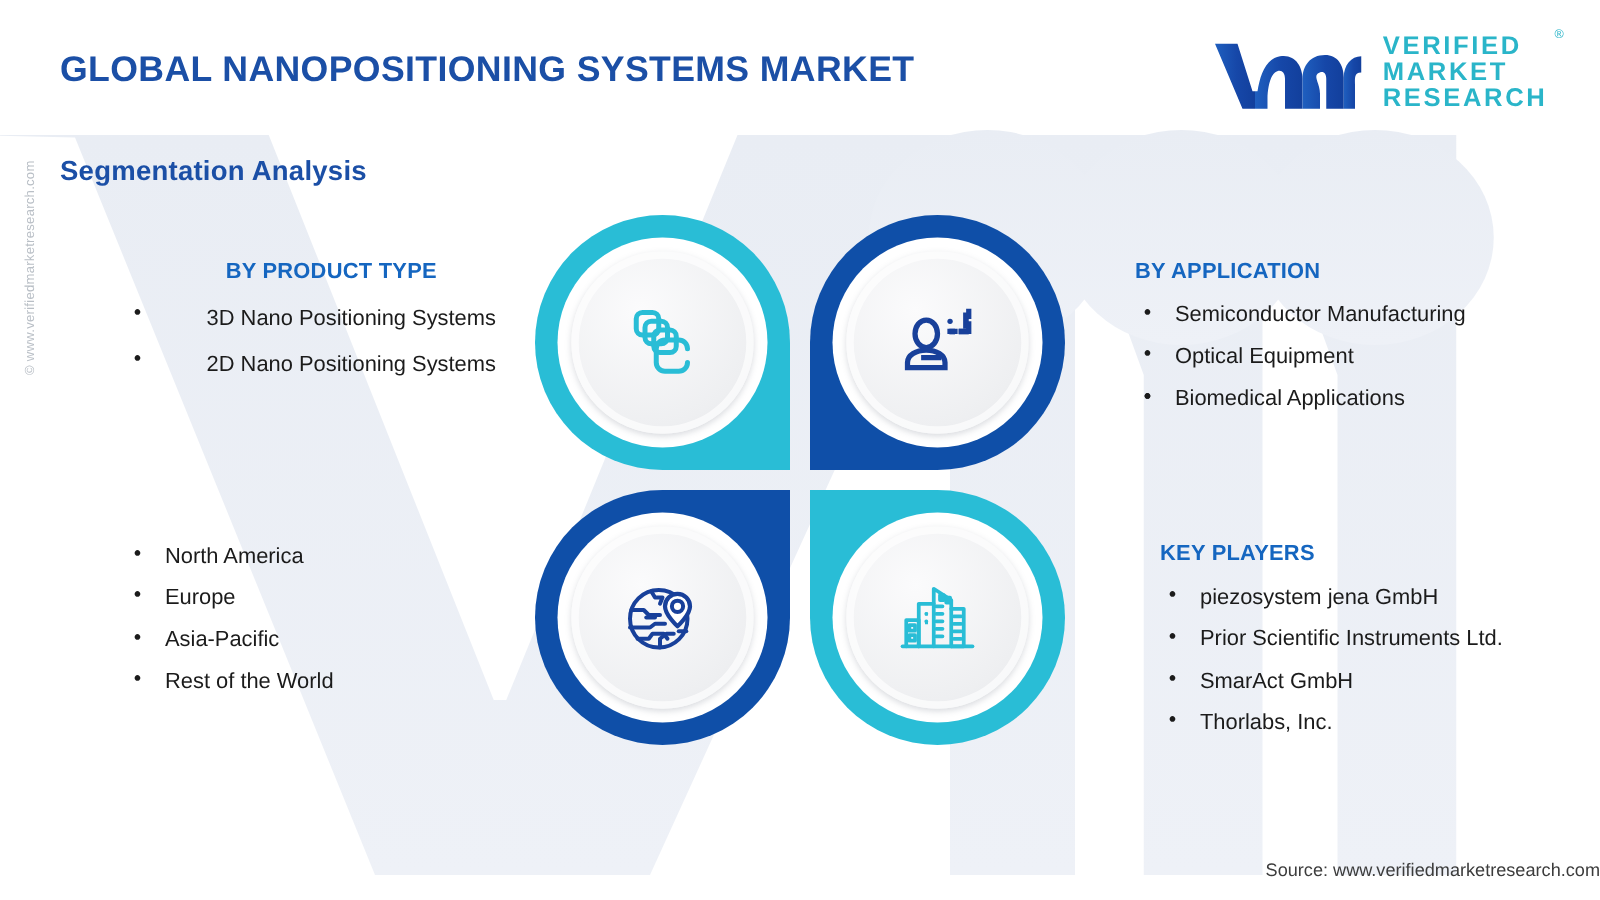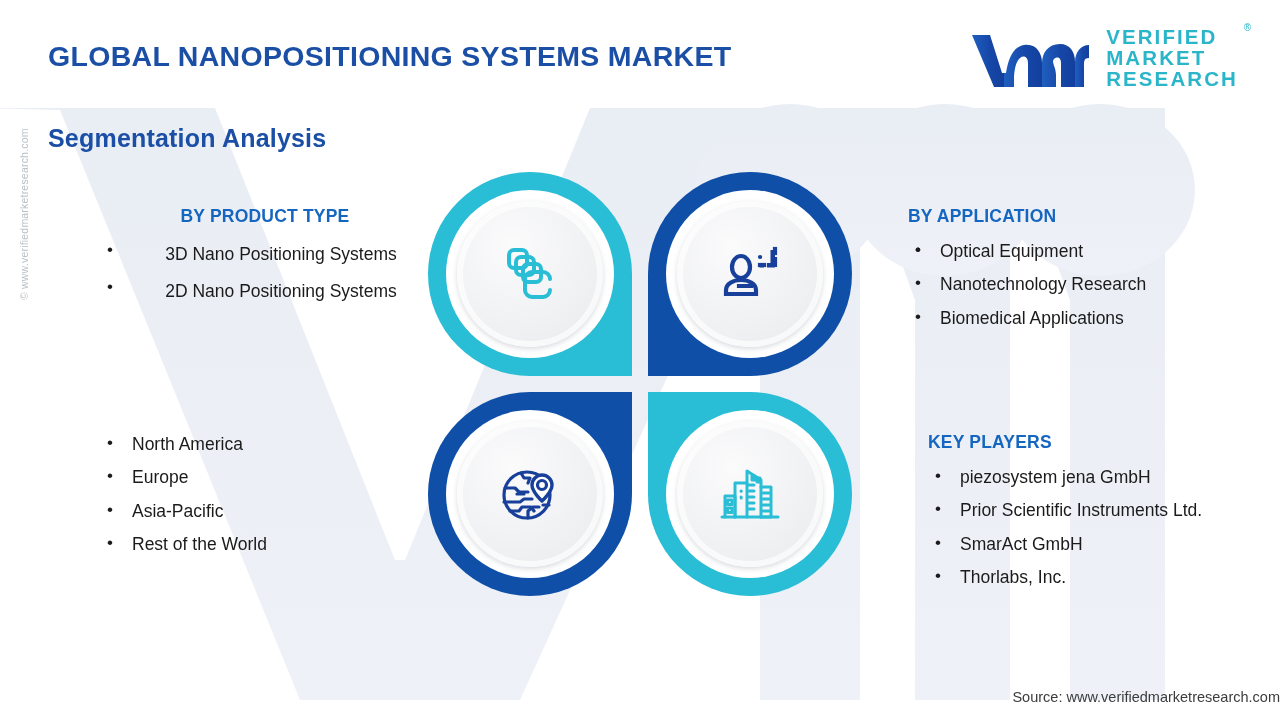--- a/index.html
+++ b/index.html
@@ -70,21 +70,21 @@
     top: -3px;
     font-size: 10px;
     color: #2ab5c9;
   }
 
   
   #subtitle {
     position: absolute;
     left: 48px;
     top: 124px;
-    font-size: 25px;
+    font-size: 22px;
     font-weight: bold;
     color: #1b4fa6;
     z-index: 5;
     letter-spacing: 0.2px;
   }
 
   
   #side-watermark {
     position: absolute;
     left: 18px;
@@ -258,23 +258,23 @@
     <li><span class="bullet">•</span><span>North America</span></li>
     <li><span class="bullet">•</span><span>Europe</span></li>
     <li><span class="bullet">•</span><span>Asia-Pacific</span></li>
     <li><span class="bullet">•</span><span>Rest of the World</span></li>
   </ul>
 </div>
 
 <div class="col" id="col-right">
   <div class="grp-title">BY APPLICATION</div>
   <ul class="grp-list">
+    <li><span class="bullet">•</span><span>Semiconductor Manufacturing</span></li>
+    <li><span class="bullet">•</span><span>Optical Equipment</span></li>
     <li><span class="bullet">•</span></li>
-    <li><span class="bullet">•</span><span>Optical Equipment</span></li>
-    <li><span class="bullet">•</span><span>Nanotechnology Research</span></li>
     <li><span class="bullet">•</span><span>Biomedical Applications</span></li>
   </ul>
 </div>
 
 <div class="col" id="col-right-2">
   <div class="grp-title">KEY PLAYERS</div>
   <ul class="grp-list">
     <li><span class="bullet">•</span><span>piezosystem jena GmbH</span></li>
     <li><span class="bullet">•</span><span>Prior Scientific Instruments Ltd.</span></li>
     <li><span class="bullet">•</span><span>SmarAct GmbH</span></li>

